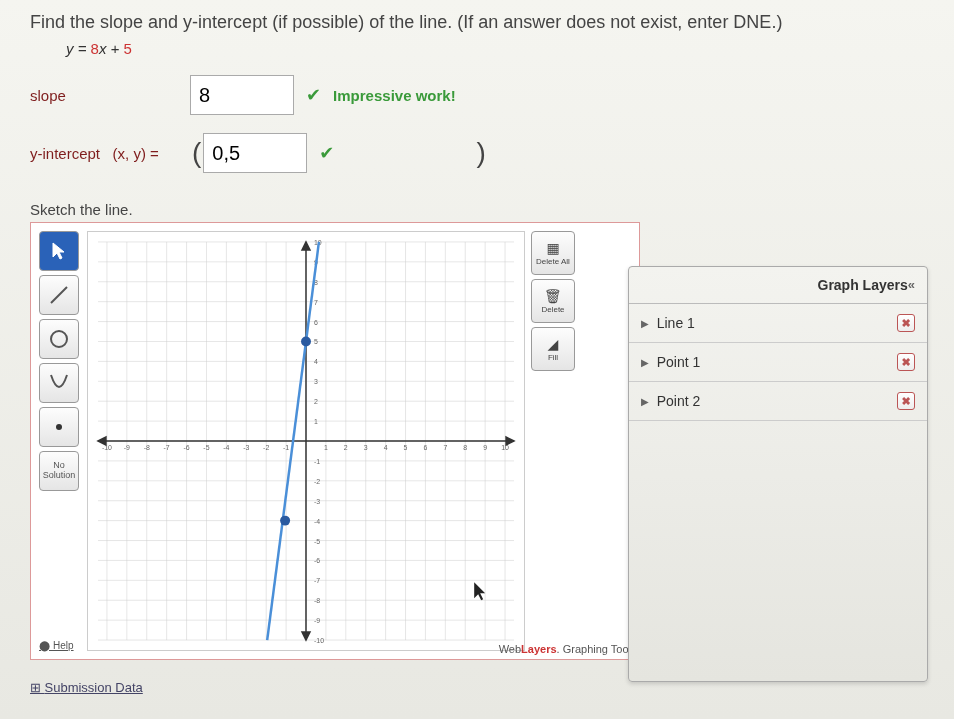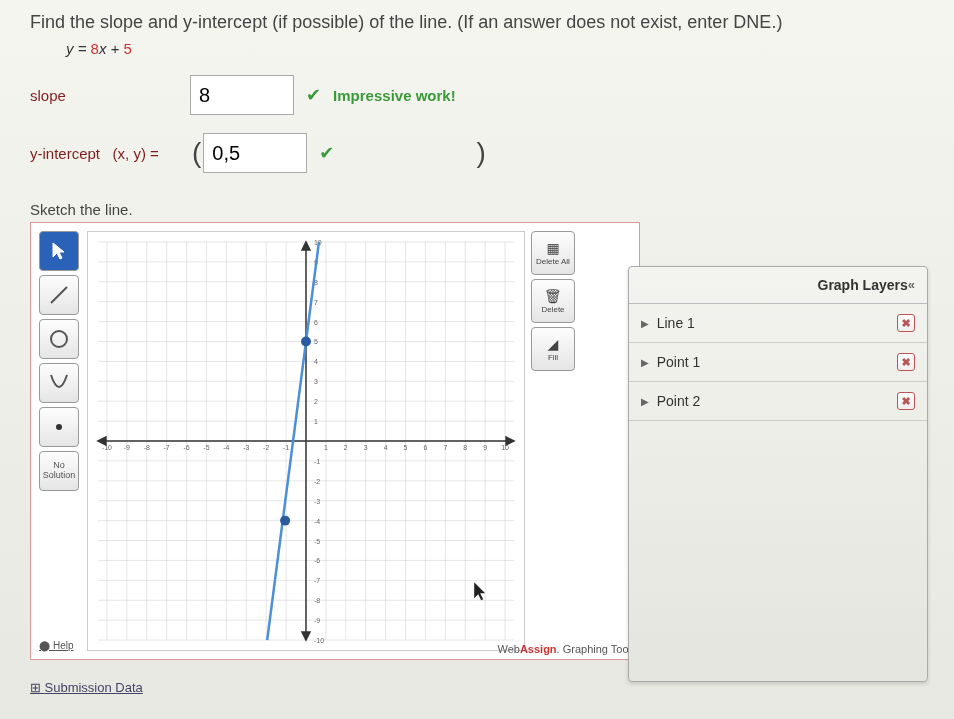--- a/index.html
+++ b/index.html
@@ -269,21 +269,21 @@
       <span>Delete</span>
     </div>
     <div class="side-btn">
       <span class="ico">◢</span>
       <span>Fill</span>
     </div>
   </div>
 
   <div class="footer-row">
     <span></span>
-    <span class="brand">Web<span class="wa">Assign</span><span>. Graphing Tool</span></span>
+    <span class="brand">Web<span class="wa">Layers</span><span>. Graphing Tool</span></span>
   </div>
 </div>
 
 <div class="layers-panel">
   <div class="layers-header">
     <span>Graph Layers</span>
     <span class="collapse-btn">«</span>
   </div>
   <div class="layer-row">
     <span class="lbl">

